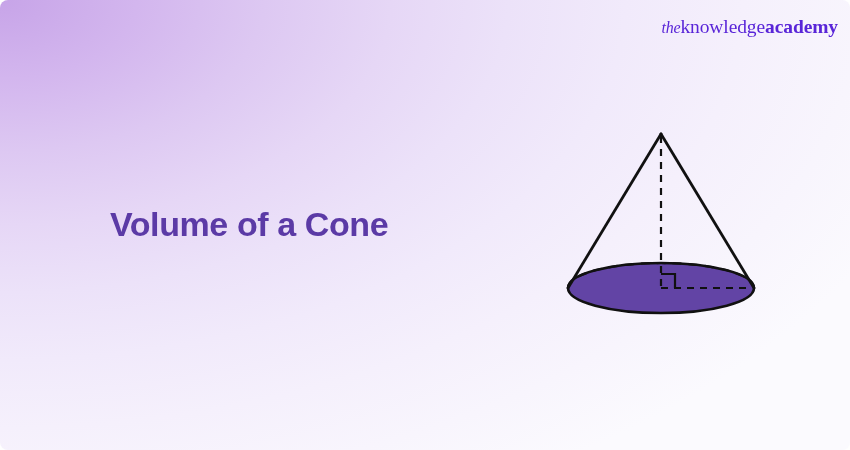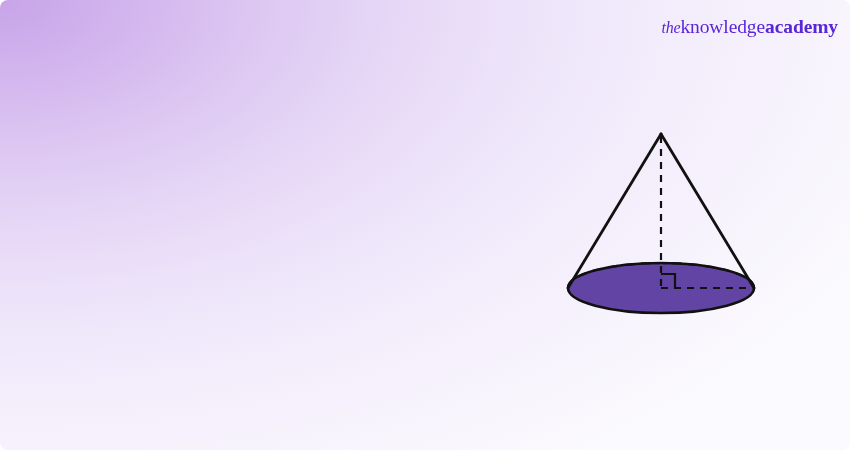--- a/index.html
+++ b/index.html
@@ -84,20 +84,21 @@
 </style>
 </head>
 <body>
 
 <div id="stage">
 
   <div id="logo">
     <span class="l-the">the</span><span class="l-knowledge">knowledge</span><span class="l-academy">academy</span>
   </div>
 
+  <h1 id="title">Volume of a Cone</h1>
 
   <div id="cone-figure">
     <svg viewBox="0 0 228 200" xmlns="http://www.w3.org/2000/svg">
 
       <ellipse cx="113" cy="170" rx="93" ry="25" fill="#6244a5" stroke="#111111" stroke-width="2.6"></ellipse>
 
       <path d="M 20 170 A 93 25 0 0 1 206 170" fill="none" stroke="#111111" stroke-width="2.2" stroke-dasharray="9 7"></path>
 
       <line x1="113" y1="16" x2="20" y2="170" stroke="#111111" stroke-width="2.8" stroke-linecap="round"></line>
 

